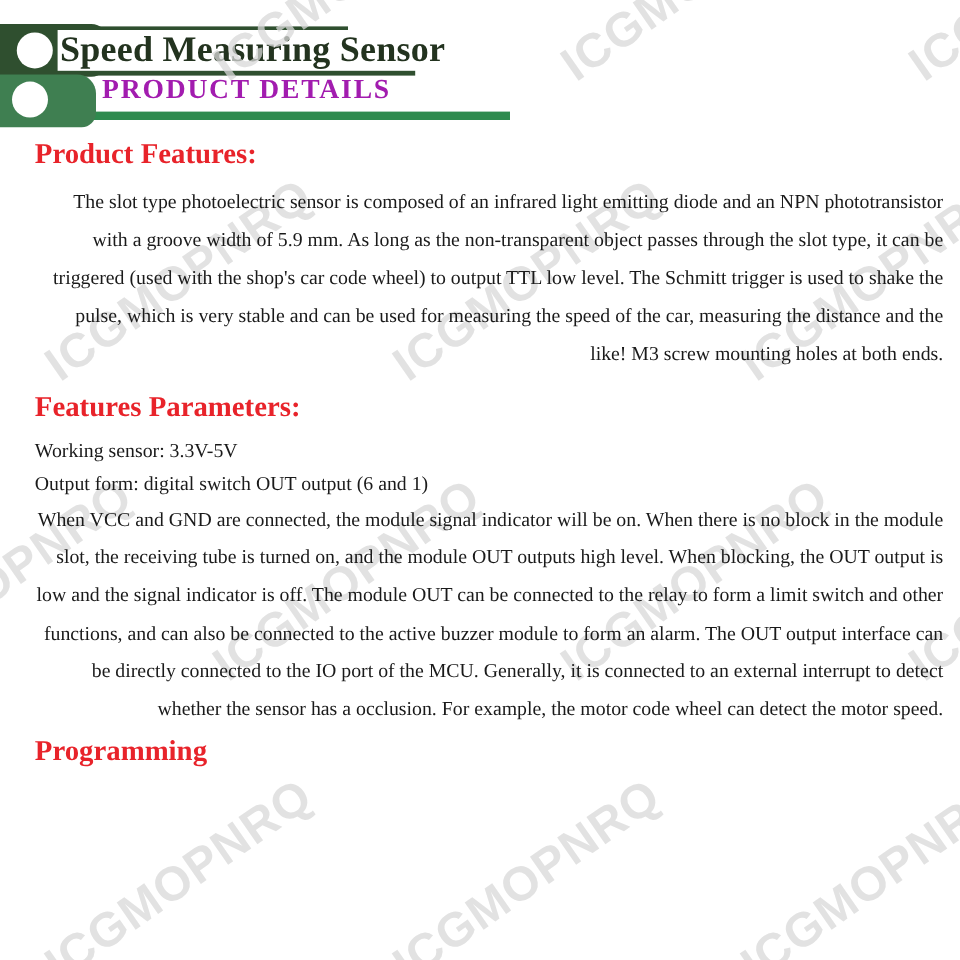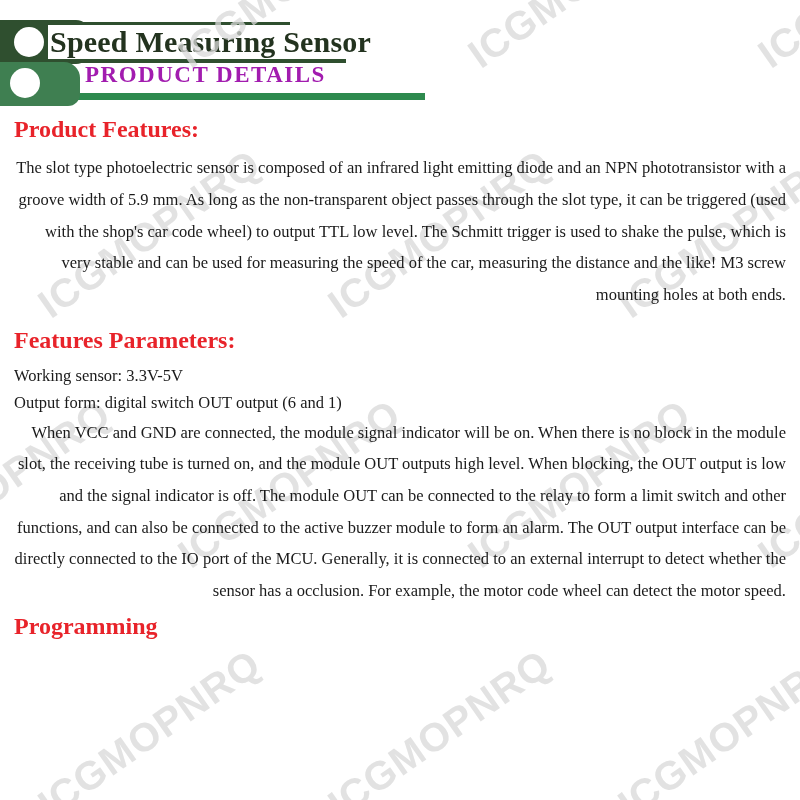--- a/index.html
+++ b/index.html
@@ -137,20 +137,21 @@
     height: 7px;
     background: #2e8a4e;
     z-index: 2;
   }
 
   
   #content {
     position: relative;
     z-index: 6;
     padding: 0 14px 0 14px;
+    margin-left: 15px;
   }
 
   h2.section-heading {
     color: #e8232a;
     font-size: 24px;
     font-weight: 700;
     margin: 8px 0 10px 0;
     line-height: 1.1;
   }
   h2.section-heading.tight-top {

